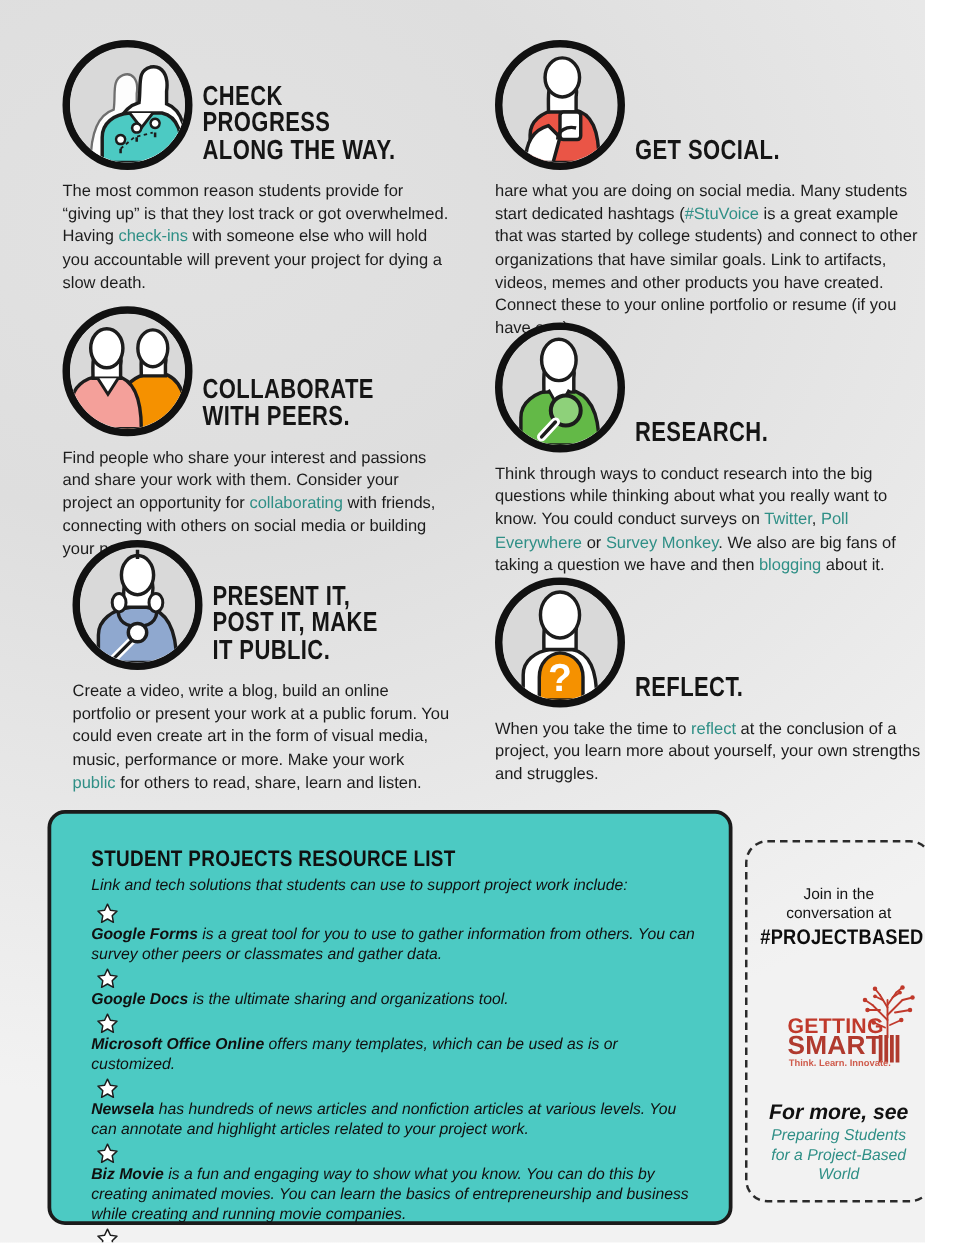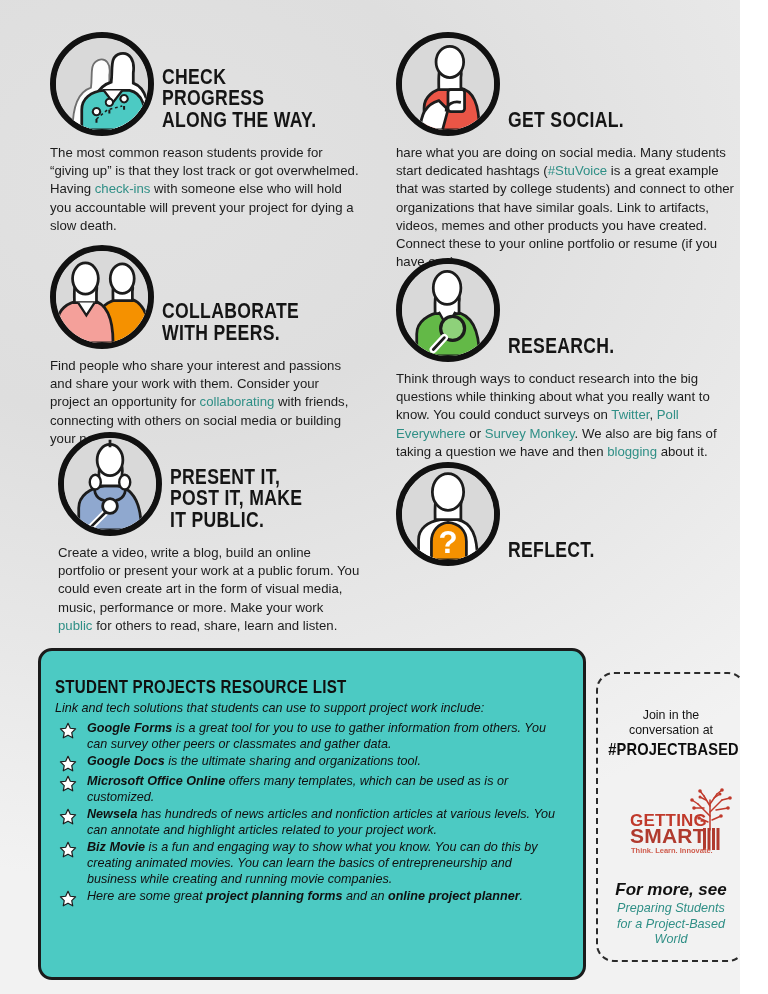--- a/index.html
+++ b/index.html
@@ -74,21 +74,21 @@
   .resource-box {
     position: absolute;
     left: 38px;
     top: 648px;
     width: 548px;
     height: 332px;
     background: #4ccac3;
     border: 3px solid #1b1b1b;
     border-radius: 14px;
     box-sizing: border-box;
-    padding: 26px 26px 0 14px;
+    padding: 26px 26px 0 32px;
   }
   .res-title {
     font-family: "Liberation Sans Narrow", "Liberation Sans", sans-serif;
     font-weight: bold;
     font-size: 18px;
     letter-spacing: 0.3px;
     color: #101010;
     transform: scaleX(0.84);
     transform-origin: left center;
     white-space: nowrap;
@@ -97,20 +97,21 @@
     font-style: italic;
     font-size: 12.6px;
     color: #101010;
     margin-top: 3px;
     margin-bottom: 6px;
   }
   .res-item {
     display: flex;
     align-items: flex-start;
     margin-bottom: 1px;
+    flex-direction: column;
   }
   .star {
     flex: 0 0 auto;
     width: 18px;
     height: 18px;
     margin: 1px 10px 0 4px;
   }
   .star svg { display:block; width:100%; height:100%; }
   .res-text {
     font-style: italic;
@@ -303,20 +304,23 @@
           <svg viewBox="0 0 100 100">
             <circle cx="50" cy="50" r="50" fill="#d9d9d9"></circle>
             <path d="M18 100 L18 78 C18 66 28 58 42 56 L60 56 C76 59 82 74 82 100 Z" fill="#ffffff" stroke="#1c1c1c" stroke-width="3"></path>
             <path d="M32 100 L32 80 C32 68 40 60 50 59 C62 60 70 68 70 80 L70 100 Z" fill="#f59100" stroke="#1c1c1c" stroke-width="3"></path>
             <path d="M36 56 C36 40 34 26 48 22 C60 19 66 28 64 40 L64 56 Z" fill="#ffffff" stroke="#1c1c1c" stroke-width="3"></path>
             <ellipse cx="50" cy="26" rx="17" ry="20" fill="#ffffff" stroke="#1c1c1c" stroke-width="3"></ellipse>
             <text x="50" y="92" font-family="Liberation Sans, sans-serif" font-size="34" font-weight="bold" fill="#ffffff" text-anchor="middle">?</text>
           </svg>
         </div>
         <div class="tip-title" style="width:250px;">REFLECT.</div>
+      </div>
+      <div class="tip-body">
+        <span>When you take the time to </span><span class="lk">reflect</span><span> at the conclusion of a project, you learn more about yourself, your own strengths and struggles.</span>
       </div>
     </div>
 
   </div>
 
   <div class="resource-box">
     <div class="res-title">STUDENT PROJECTS RESOURCE LIST</div>
     <div class="res-sub">Link and tech solutions that students can use to support project work include:</div>
 
     <div class="res-item">

